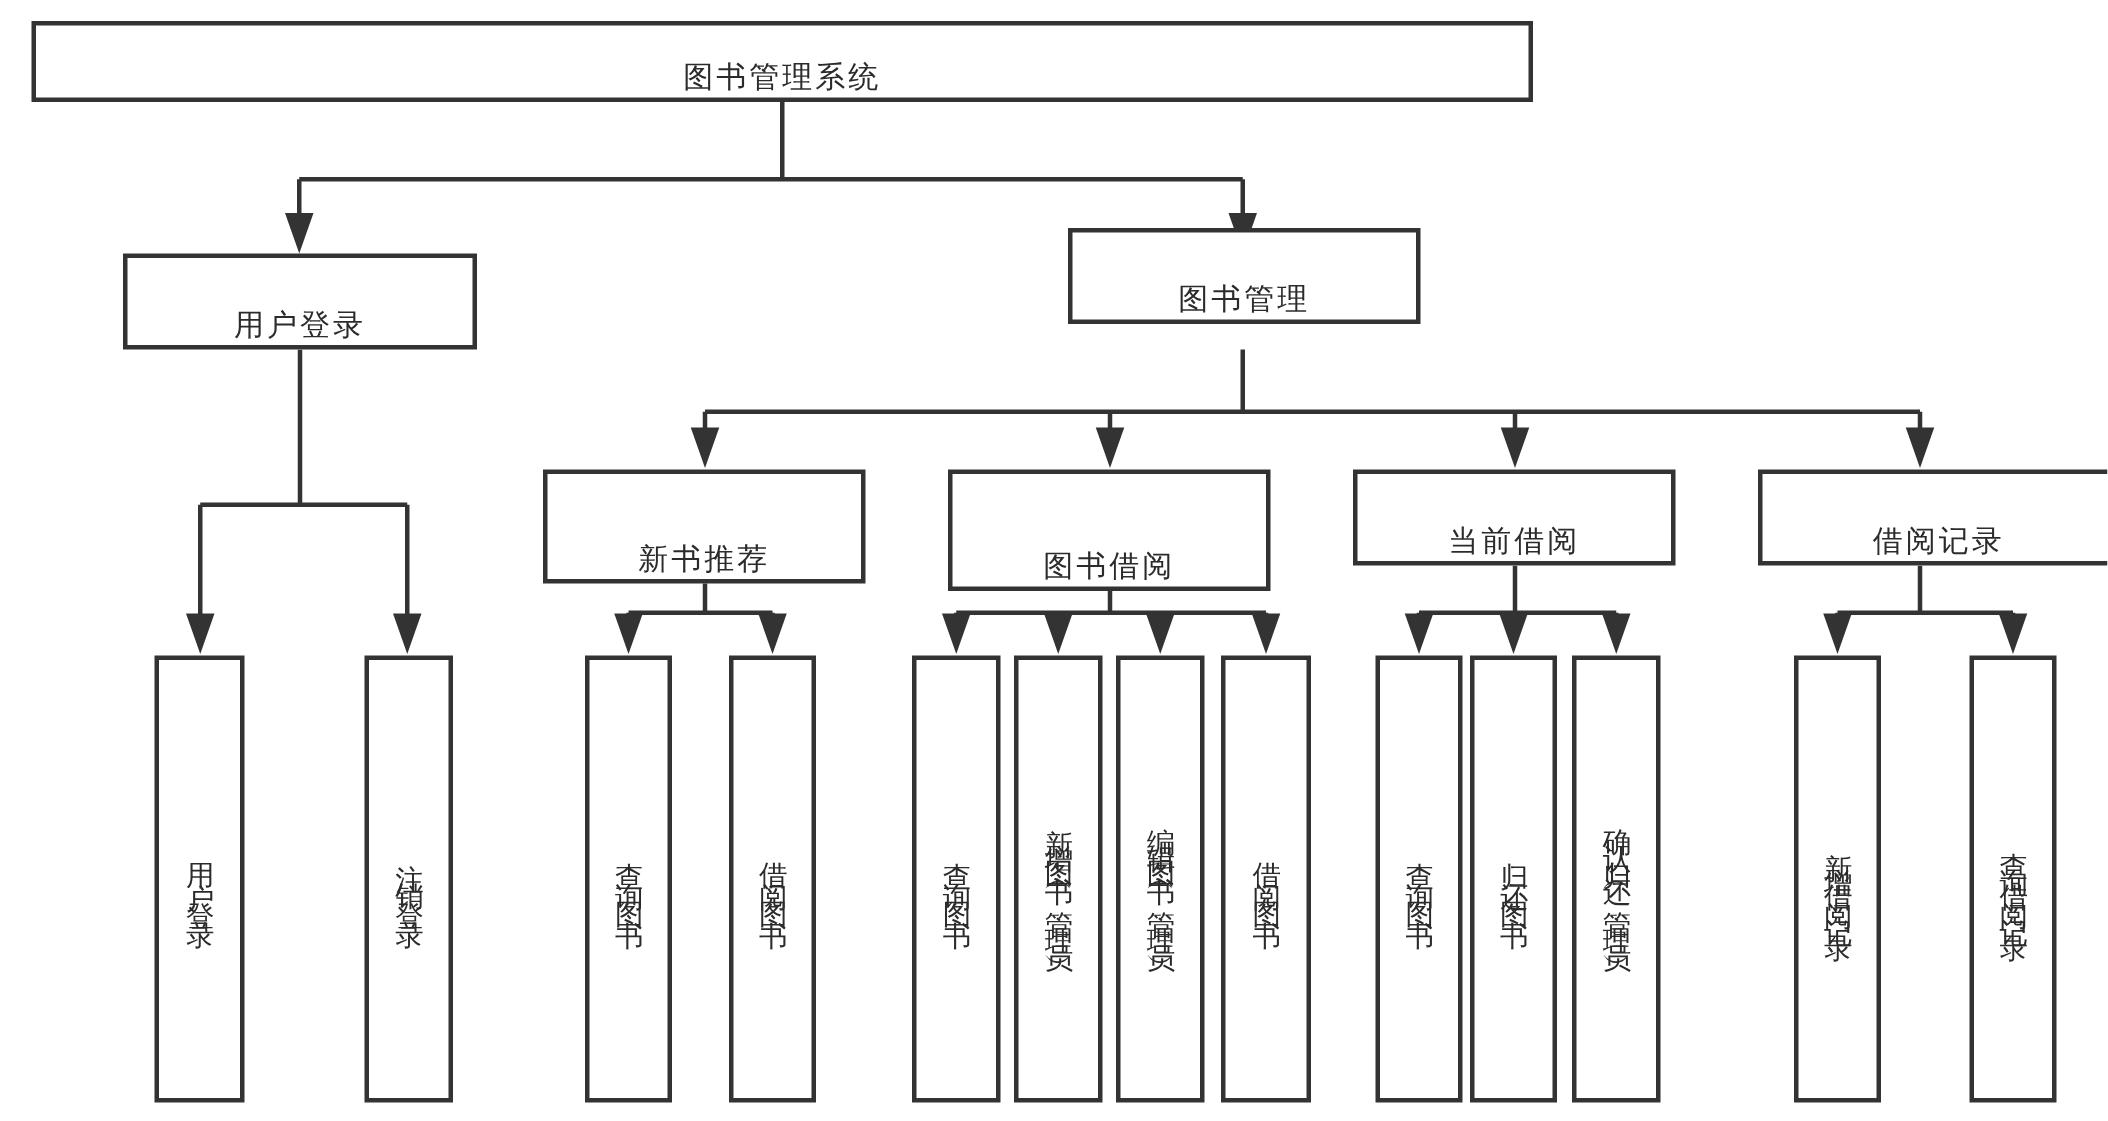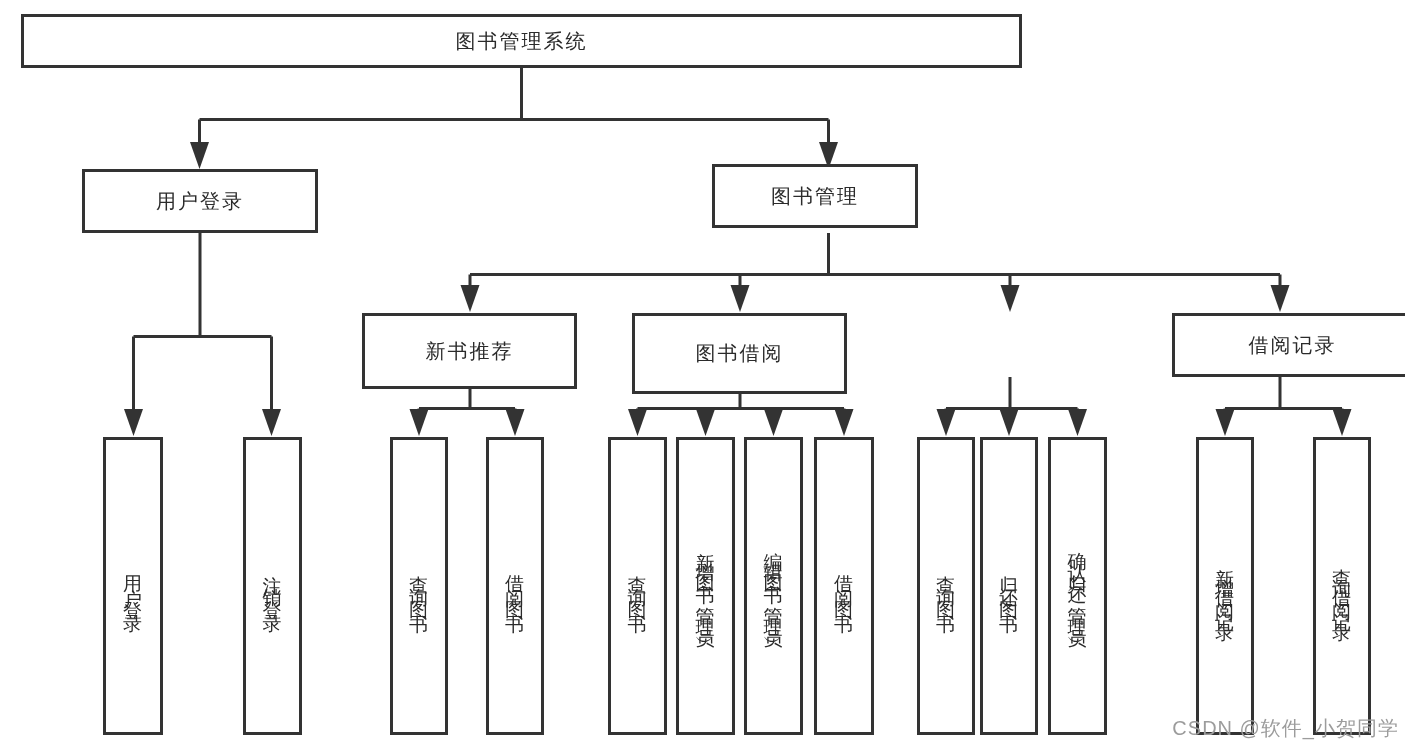--- a/index.html
+++ b/index.html
@@ -12,21 +12,21 @@
     overflow:hidden;
   }
   .connectors{position:absolute;left:0;top:0;width:1405px;height:747px;}
   .connectors path{stroke:#333333;stroke-width:3;fill:none;}
   .connectors polygon{fill:#333333;stroke:none;}
   .node{
     position:absolute;
     box-sizing:border-box;
     background:#ffffff;
     border:3px solid #333333;
-    display:flex;align-items:center;justify-content:center;
+    display:flex;align-items:flex-end;justify-content:center;
     color:#2b2b2b;
     font-size:20px;
     letter-spacing:2px;
     z-index:2;
   }
   .leaf{
     position:absolute;
     top:437px;height:298px;
     box-sizing:border-box;
     background:#ffffff;
@@ -103,29 +103,32 @@
     </g>
   </svg>
 
   <div class="node" style="left:21px;top:14px;width:1001px;height:54px">
     <span>图书管理系统</span>
   </div>
 
   <div class="node" style="left:82px;top:169px;width:236px;height:64px">
     <span>用户登录</span>
   </div>
-  <div class="node" style="left:712px;top:164px;width:206px;height:64px">
+  <div class="node" style="left:712px;top:152px;width:235px;height:64px">
     <span>图书管理</span>
   </div>
 
   <div class="node" style="left:362px;top:313px;width:215px;height:76px">
     <span>新书推荐</span>
   </div>
   <div class="node" style="left:632px;top:313px;width:215px;height:81px">
     <span>图书借阅</span>
+  </div>
+  <div class="node" style="left:902px;top:313px;width:215px;height:64px">
+    <span>当前借阅</span>
   </div>
   <div class="node" style="left:1172px;top:313px;width:241px;height:64px">
     <span>借阅记录</span>
   </div>
 
   <div class="leaf" style="left:103px;width:60px">
     <span>用户登录</span>
   </div>
   <div class="leaf" style="left:243px;width:59px">
     <span>注销登录</span>
@@ -161,15 +164,14 @@
     <span class="tight">确认归还（管理员）</span>
   </div>
 
   <div class="leaf" style="left:1196px;width:58px">
     <span class="med">新增借阅记录</span>
   </div>
   <div class="leaf" style="left:1313px;width:58px">
     <span class="med">查询借阅记录</span>
   </div>
 
-  <div class="watermark">CSDN @软件_小贺同学</div>
 
 </div>
 
 </body></html>

